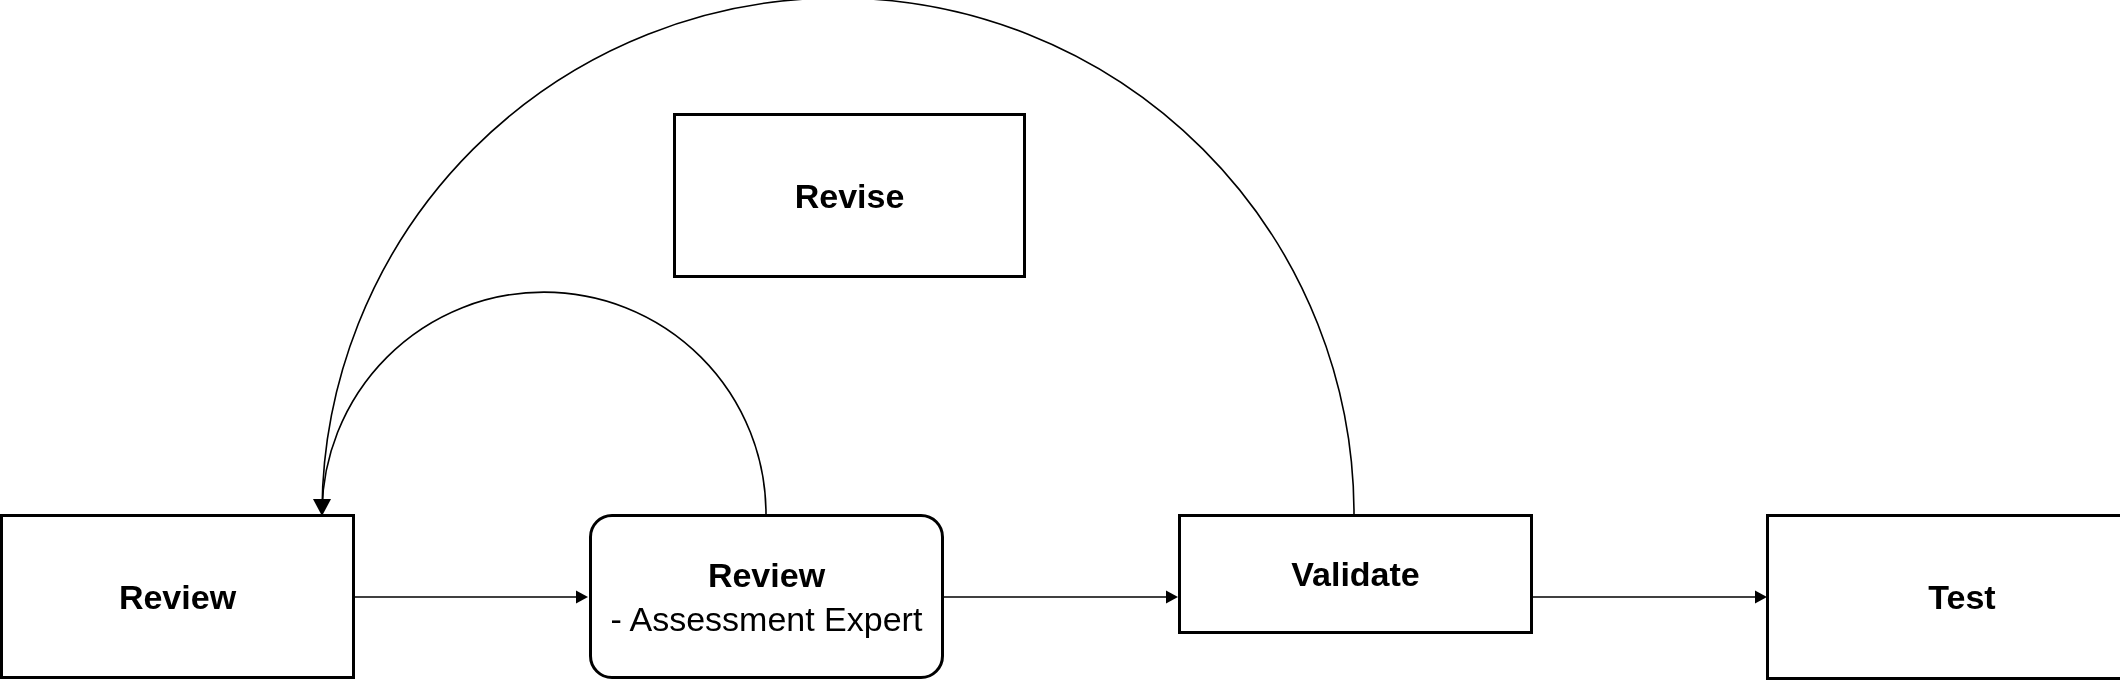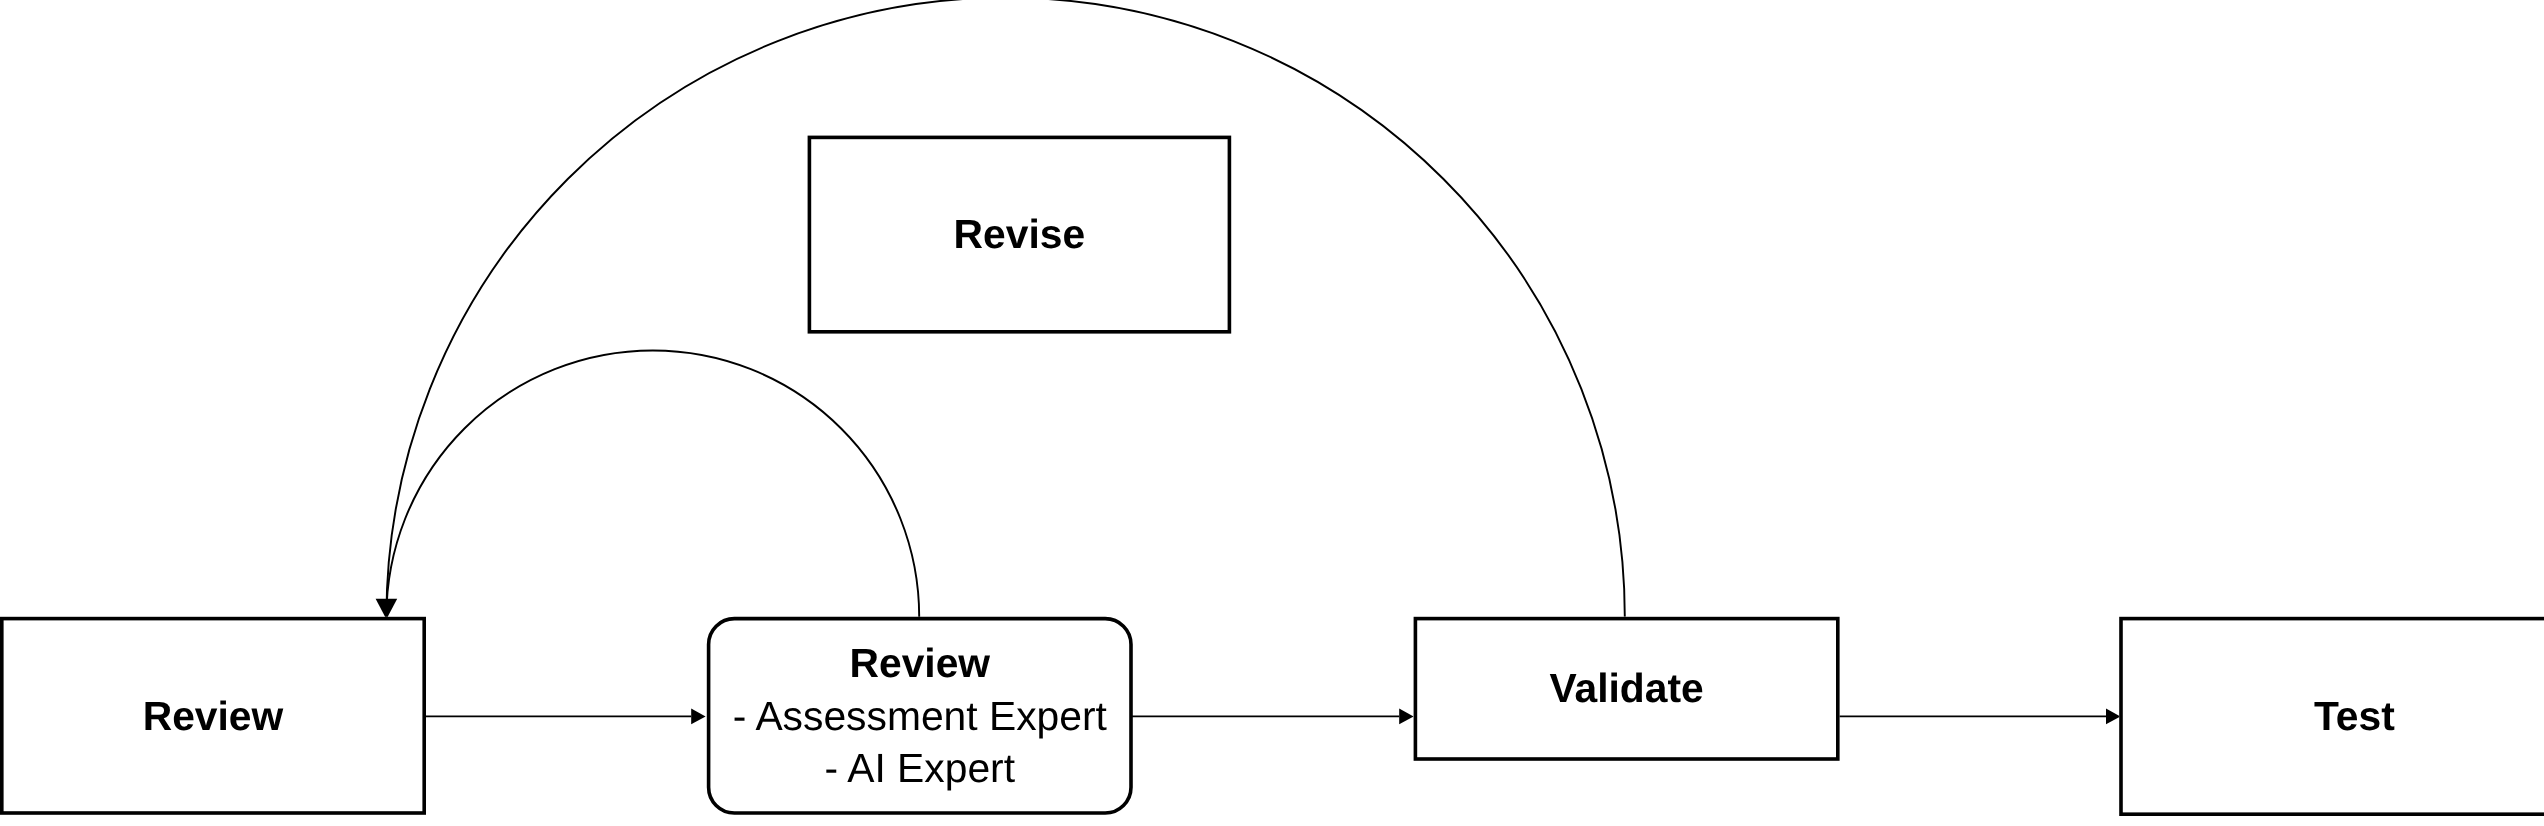--- a/index.html
+++ b/index.html
@@ -78,21 +78,20 @@
     <polygon class="arrow-head" points="313,499 331,499 322,516"></polygon>
   </svg>
 
   <div class="node-box" id="write-box">
     <div class="node-label">Review</div>
   </div>
 
   <div class="node-box" id="review-box">
     <div class="node-label">Review</div>
     <div class="node-subitem">- Assessment Expert</div>
-    <div class="node-subitem">- AI Expert</div>
   </div>
 
   <div class="node-box" id="validate-box">
     <div class="node-label">Validate</div>
   </div>
 
   <div class="node-box" id="test-box">
     <div class="node-label">Test</div>
   </div>
 

